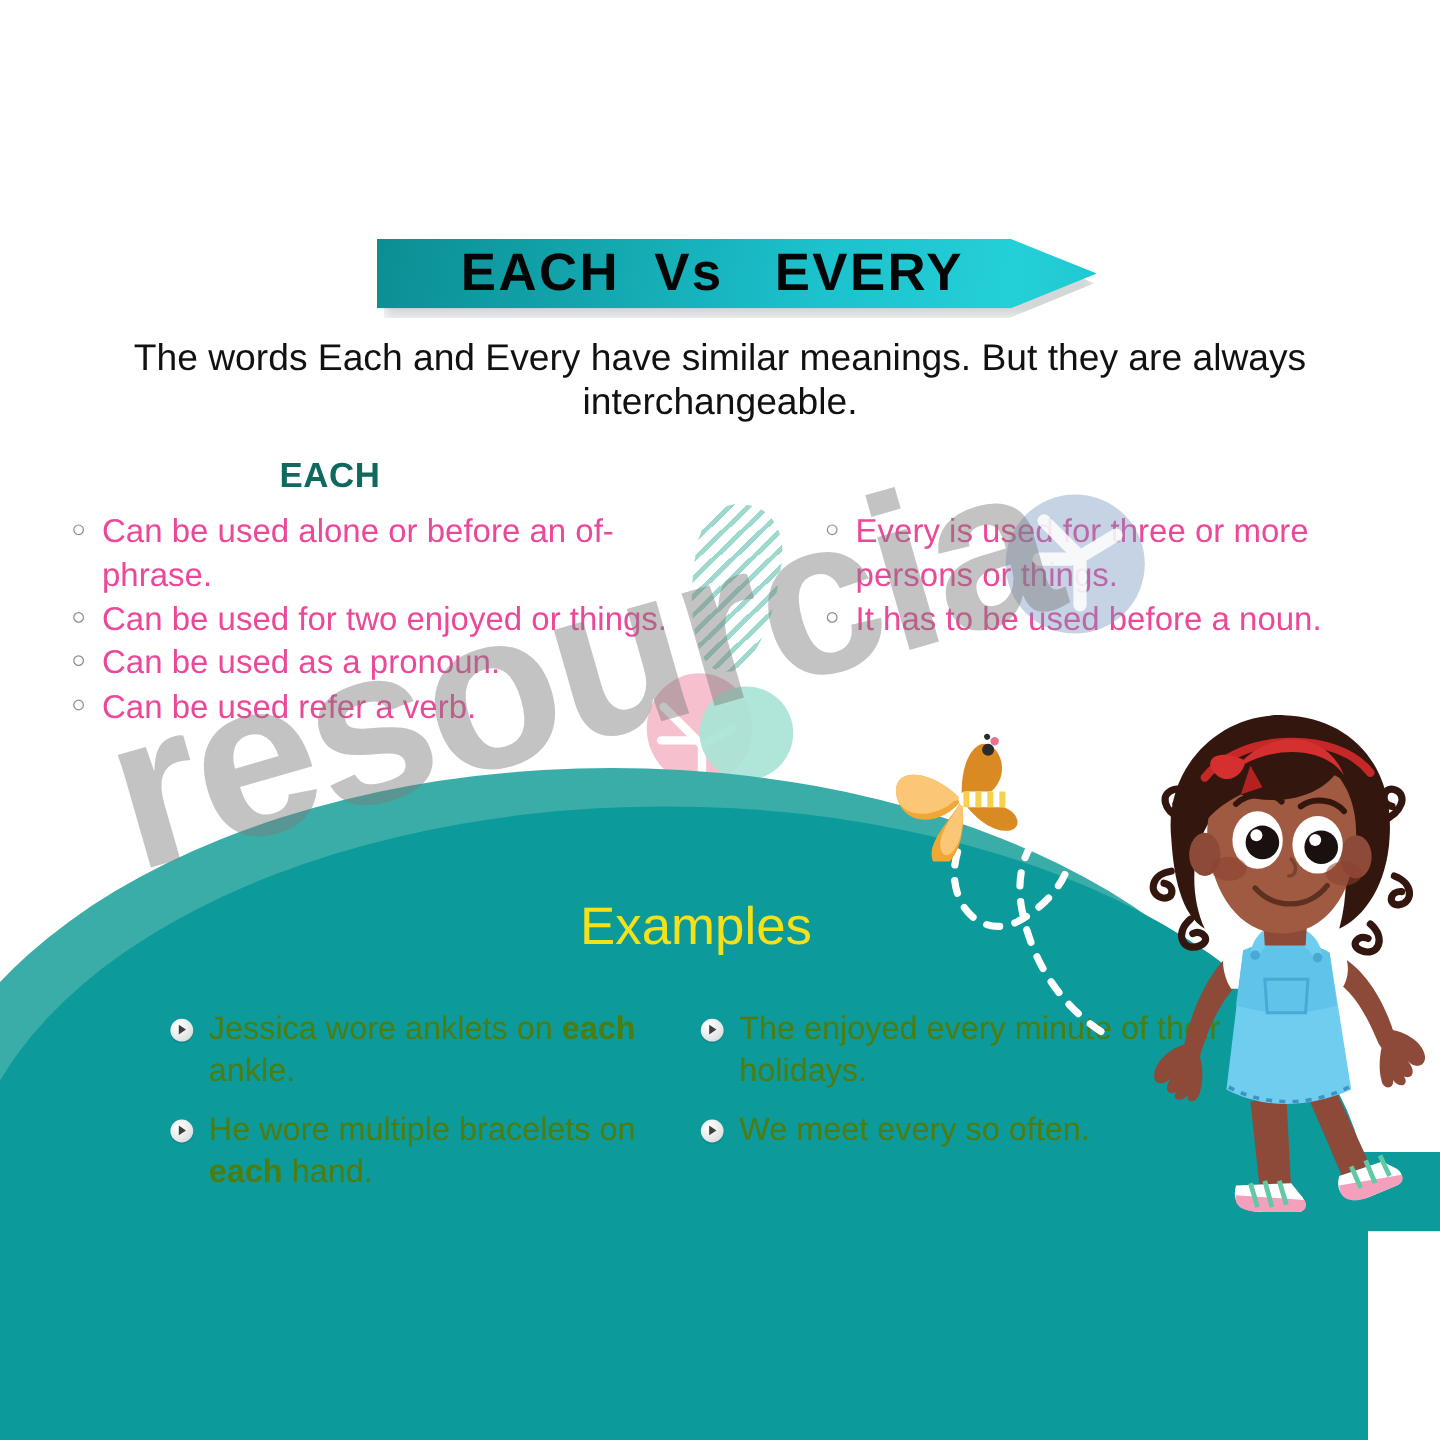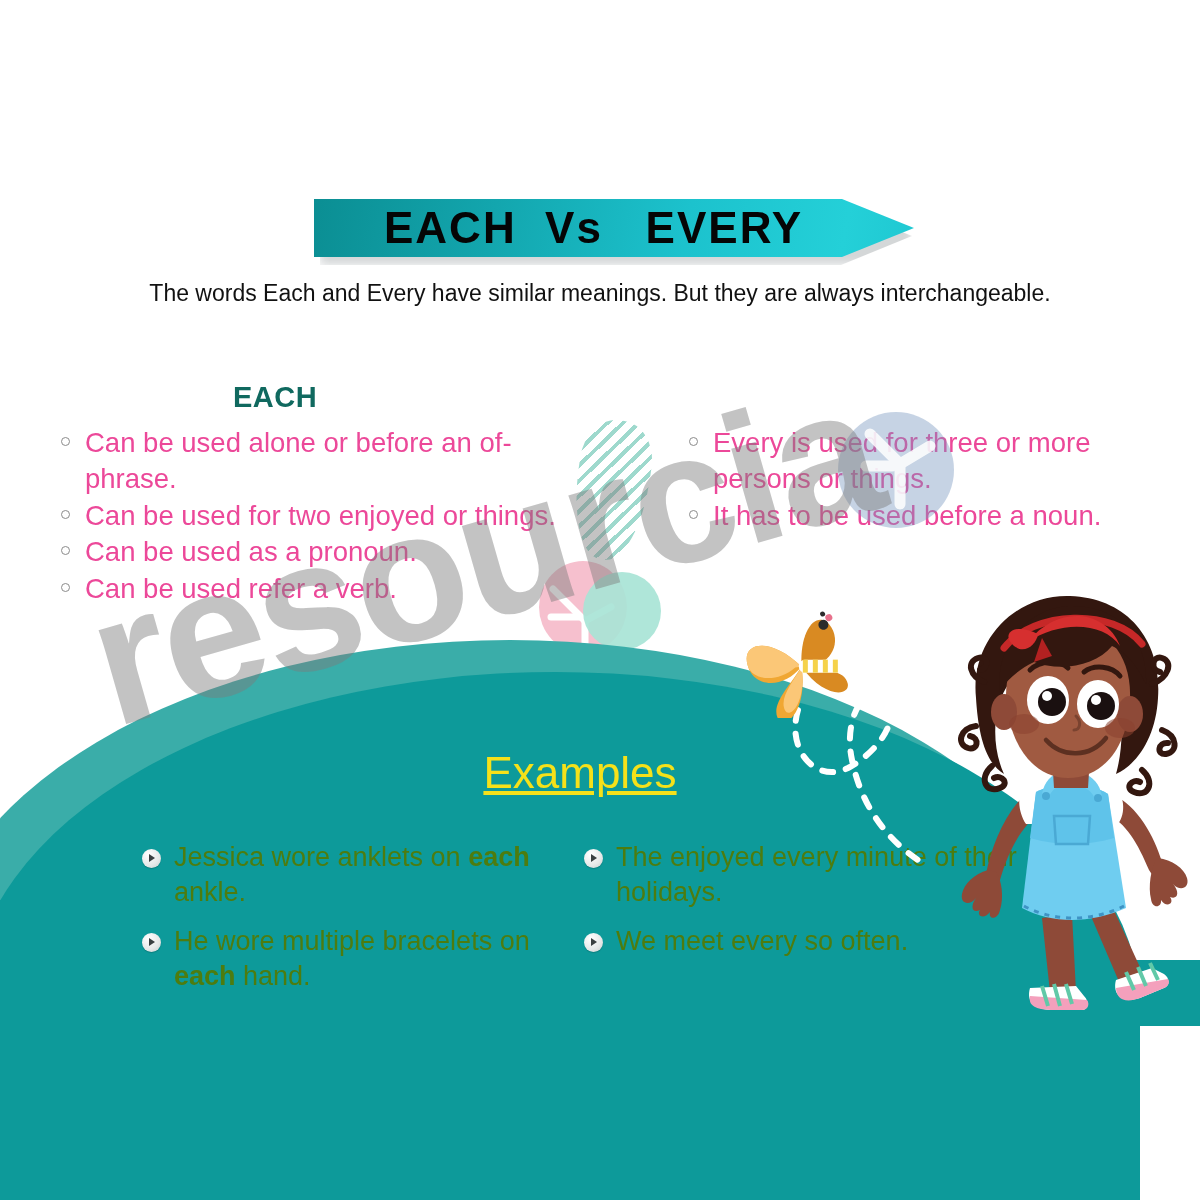--- a/index.html
+++ b/index.html
@@ -57,21 +57,21 @@
     white-space: pre;
   }
 
   
   #subtitle {
     position: absolute;
     left: 80px;
     top: 280px;
     width: 1040px;
     text-align: center;
-    font-size: 23px;
+    font-size: 31px;
     line-height: 1.18;
     color: #111111;
   }
 
   
   .col-heading {
     position: absolute;
     font-size: 29px;
     font-weight: bold;
     color: #10695f;
@@ -221,21 +221,20 @@
   
   #examples-heading {
     position: absolute;
     left: 400px;
     top: 748px;
     width: 360px;
     text-align: center;
     font-size: 44px;
     color: #f5e11a;
     z-index: 20;
-    text-decoration: underline;
   }
   .example-list {
     position: absolute;
     list-style: none;
     margin: 0;
     padding: 0;
     z-index: 20;
   }
   #examples-left { left: 140px; top: 840px; width: 420px; }
   #examples-right { left: 582px; top: 840px; width: 440px; }

